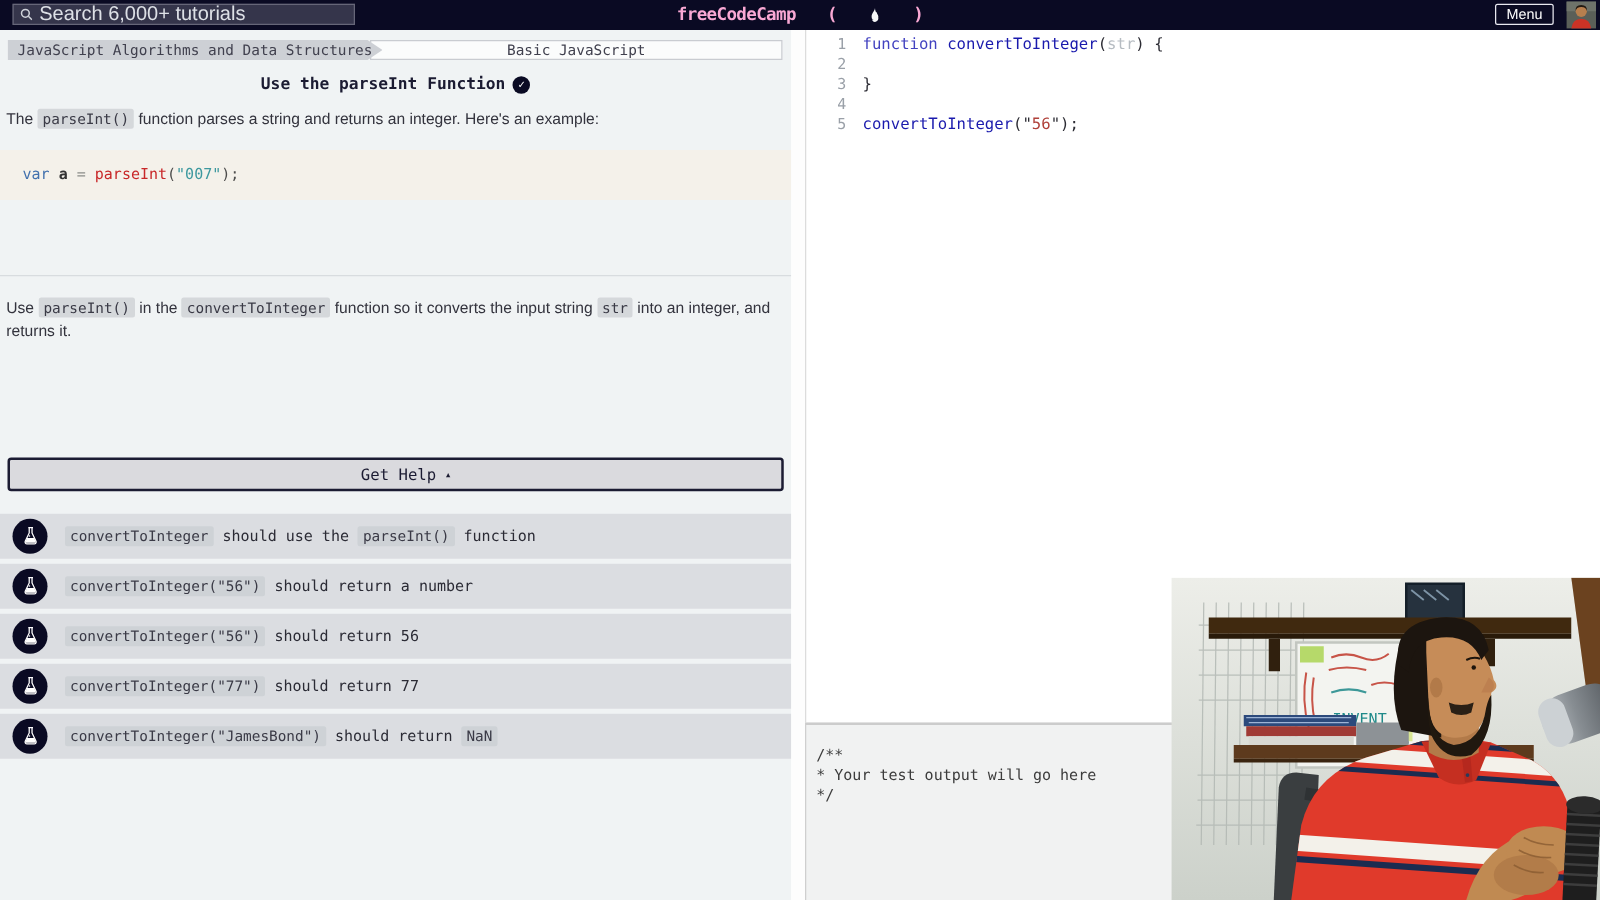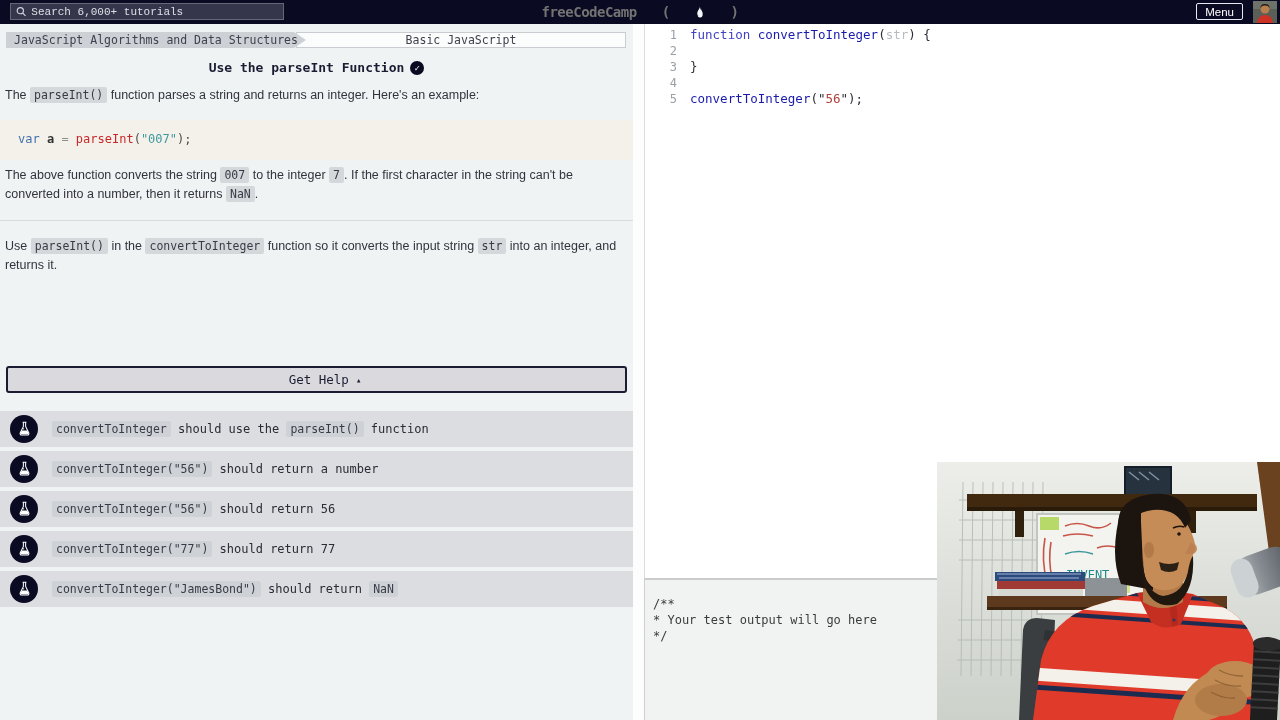--- a/index.html
+++ b/index.html
@@ -3,23 +3,23 @@
 <meta charset="utf-8">
 <style>
   html,body{margin:0;padding:0;background:#fff;}
   .mono{font-family:"DejaVu Sans Mono",monospace;}
   .sans{font-family:"Liberation Sans",sans-serif;}
   #screen{position:relative;width:1280px;height:720px;overflow:hidden;background:#fff;font-family:"Liberation Sans",sans-serif;}
 
   
   .topbar{position:absolute;left:0;top:0;width:1280px;height:24px;background:#0a0a23;z-index:30;}
   .searchbox{position:absolute;left:10px;top:3px;width:274px;height:17px;background:#35354b;border:1px solid #666678;display:flex;align-items:center;padding:0 5px;box-sizing:border-box;}
-  .searchbox input{background:transparent;border:none;outline:none;color:#e8eaf0;font-family:Liberation Mono, monospace;font-size:11px;width:100%;padding:0;margin-left:5px;}
+  .searchbox input{background:transparent;border:none;outline:none;color:#e8eaf0;font-family:Liberation Sans, sans-serif;font-size:16px;width:100%;padding:0;margin-left:5px;}
   .searchbox input::placeholder{color:#dde0e6;opacity:1;}
-  .brand{position:absolute;left:50%;top:0;transform:translateX(-50%);height:24px;display:flex;align-items:center;color:#737373;font-family:"DejaVu Sans Mono",monospace;font-weight:bold;font-size:14px;letter-spacing:-0.5px;gap:25px;}
+  .brand{position:absolute;left:50%;top:0;transform:translateX(-50%);height:24px;display:flex;align-items:center;color:#f9a8d4;font-family:"DejaVu Sans Mono",monospace;font-weight:bold;font-size:14px;letter-spacing:-0.5px;gap:25px;}
   .brand svg{margin:0 1px;}
   .menu-btn{position:absolute;right:37px;top:3px;height:17px;padding:0 8px;border:1px solid #e8e8f0;border-radius:2px;color:#fff;font-size:11.5px;display:flex;align-items:center;background:transparent;box-sizing:border-box;text-align:right;}
   .avatar{position:absolute;right:3px;top:1px;width:24px;height:22px;overflow:hidden;}
 
   
   .left-panel{position:absolute;left:0;top:24px;width:633px;height:696px;background:#f0f3f4;z-index:5;}
   .crumb-l{position:absolute;left:6px;top:8px;width:300px;height:16px;background:#cdd0d5;display:flex;align-items:center;justify-content:center;font-family:"DejaVu Sans Mono",monospace;font-size:11.5px;color:#40404e;z-index:2;clip-path:polygon(0 0,calc(100% - 12px) 0,100% 50%,calc(100% - 12px) 100%,0 100%);cursor:pointer;}
   .crumb-r{position:absolute;left:296px;top:8px;width:330px;height:16px;background:#fbfcfc;border:1px solid #c9ccd1;box-sizing:border-box;display:flex;align-items:center;justify-content:center;font-family:"DejaVu Sans Mono",monospace;font-size:11.5px;color:#40404e;z-index:1;cursor:pointer;}
   .title-row{position:absolute;left:0;top:36px;width:633px;display:flex;align-items:center;justify-content:center;gap:6px;font-family:"DejaVu Sans Mono",monospace;font-weight:bold;font-size:13px;color:#1b1b32;}
   .check-circle{width:14px;height:14px;border-radius:50%;background:#0a0a23;color:#fff;font-size:9px;display:flex;align-items:center;justify-content:center;}
@@ -105,21 +105,20 @@
       <span>Use the parseInt Function</span>
       <span class="check-circle">✓</span>
     </div>
 
     <div class="para p1 sans"><span>The </span><span class="chip">parseInt()</span><span> function parses a string and returns an integer. Here's an example:</span></div>
 
     <div class="codeblock">
       <div class="code"><span class="tok kw2">var</span><span class="tok pun2"> </span><span class="tok varb">a</span><span class="tok op"> = </span><span class="tok fn2">parseInt</span><span class="tok pun2">(</span><span class="tok str2">"007"</span><span class="tok pun2">)</span><span class="tok pun2">;</span></div>
     </div>
 
-    <div class="para p2 sans"><span>The above function converts the string </span><span class="chip">007</span><span> to the integer </span><span class="chip">7</span><span>. If the first character in the string can't be converted into a number, then it returns </span><span class="chip">NaN</span><span>.</span></div>
 
     <div class="divider"></div>
 
     <div class="para p3 sans"><span>Use </span><span class="chip">parseInt()</span><span> in the </span><span class="chip">convertToInteger</span><span> function so it converts the input string </span><span class="chip">str</span><span> into an integer, and returns it.</span></div>
 
     <div class="btn btn-help">
       <span>Get Help</span>
       <span class="caret">▴</span>
     </div>
 

